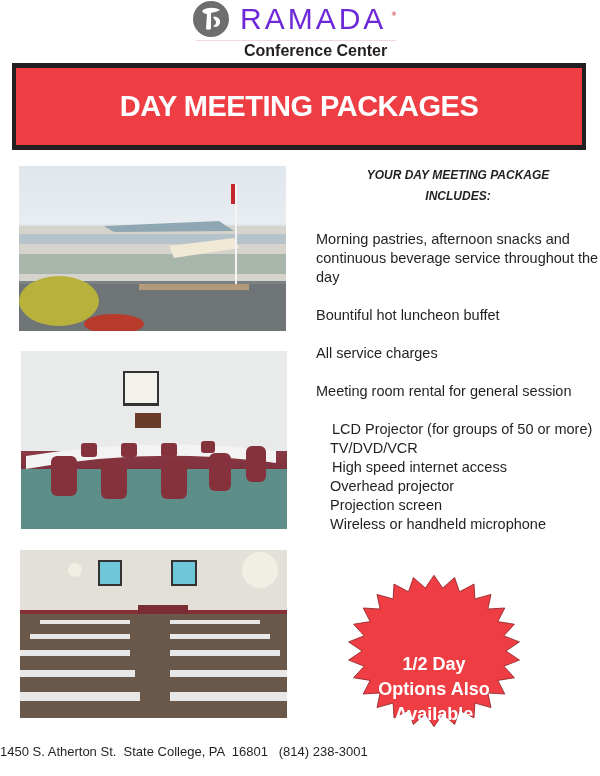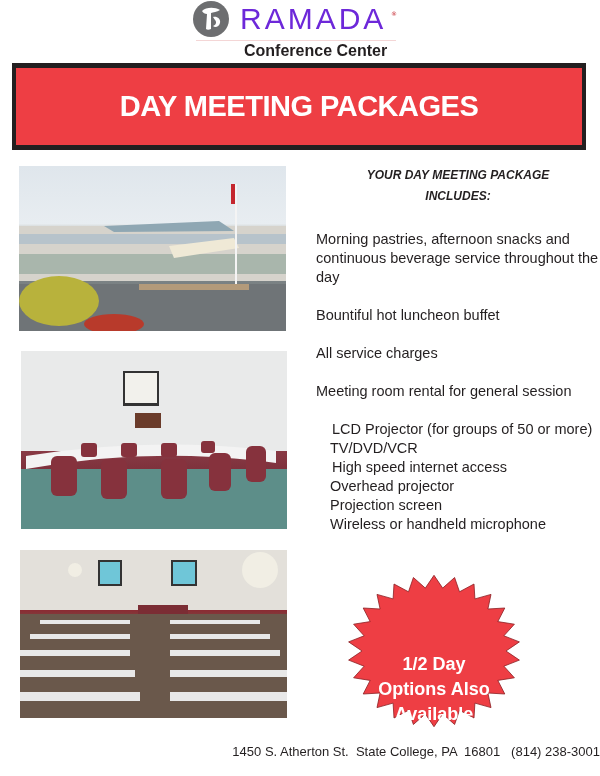--- a/index.html
+++ b/index.html
@@ -18,21 +18,21 @@
   .p1{left:19px;top:166px;width:267px;height:165px;background:linear-gradient(#dfe6ec 0%,#e8edf1 35%,#c9ccc8 38%,#d8d6cf 50%,#9fa7a0 58%,#7c8486 66%,#6f7273 100%);}
   .p2{left:21px;top:351px;width:266px;height:178px;background:linear-gradient(#eef0f0 0%,#e3e4e2 45%,#8a3a45 55%,#7a2f3a 70%,#4f7f7a 80%,#5a8a85 100%);}
   .p3{left:20px;top:550px;width:267px;height:168px;background:linear-gradient(#e8e6e2 0%,#dad6cf 28%,#8a2c33 36%,#6b5a4e 45%,#e6e6e6 55%,#7d6a5b 62%,#e0e0e0 72%,#6e5c4e 82%,#d9d9d9 92%,#5e4f45 100%);}
   .heading{position:absolute;left:318px;top:165px;width:280px;text-align:center;font-family:"Liberation Sans",sans-serif;font-weight:bold;font-style:italic;font-size:12px;line-height:21px;color:#231f20;}
   .list{position:absolute;left:316px;top:230px;width:284px;font-family:"Liberation Sans",sans-serif;font-size:14.5px;line-height:19px;color:#231f20;}
   .item{margin:0 0 19px 0;}
   .av-sub{display:block;padding-left:16px;}
   .av-sub.s2{padding-left:14px;}
   .burst{position:absolute;left:346px;top:575px;width:176px;height:152px;}
   .burst-text{position:absolute;left:0;top:0;width:176px;height:152px;display:flex;flex-direction:column;align-items:center;justify-content:flex-end;color:#fff;font-family:"Liberation Sans",sans-serif;font-weight:bold;font-size:18px;line-height:25px;text-align:center;}
-  .footer{position:absolute;left:0;top:744px;width:600px;text-align:right;font-family:"Liberation Sans",sans-serif;font-size:13px;color:#231f20;}
+  .footer{position:absolute;left:0;top:744px;width:600px;text-align:left;font-family:"Liberation Sans",sans-serif;font-size:13px;color:#231f20;}
   .footer span{white-space:pre;}
 </style>
 </head>
 <body>
 
 <div class="logo">
   <div class="logo-mark">
     <svg width="36" height="36" viewBox="0 0 36 36">
       <path d="M9 10 C13 6,22 6,27 9 C24 11,20 11,18 12 L18 28 C16 29,14 29,13 28 L14 13 C12 13,10 12,9 10Z" fill="#fff"></path>
       <path d="M20 16 C24 15,28 18,27 22 C26 26,22 27,20 25 C23 24,24 21,22 19 Z" fill="#fff"></path>

